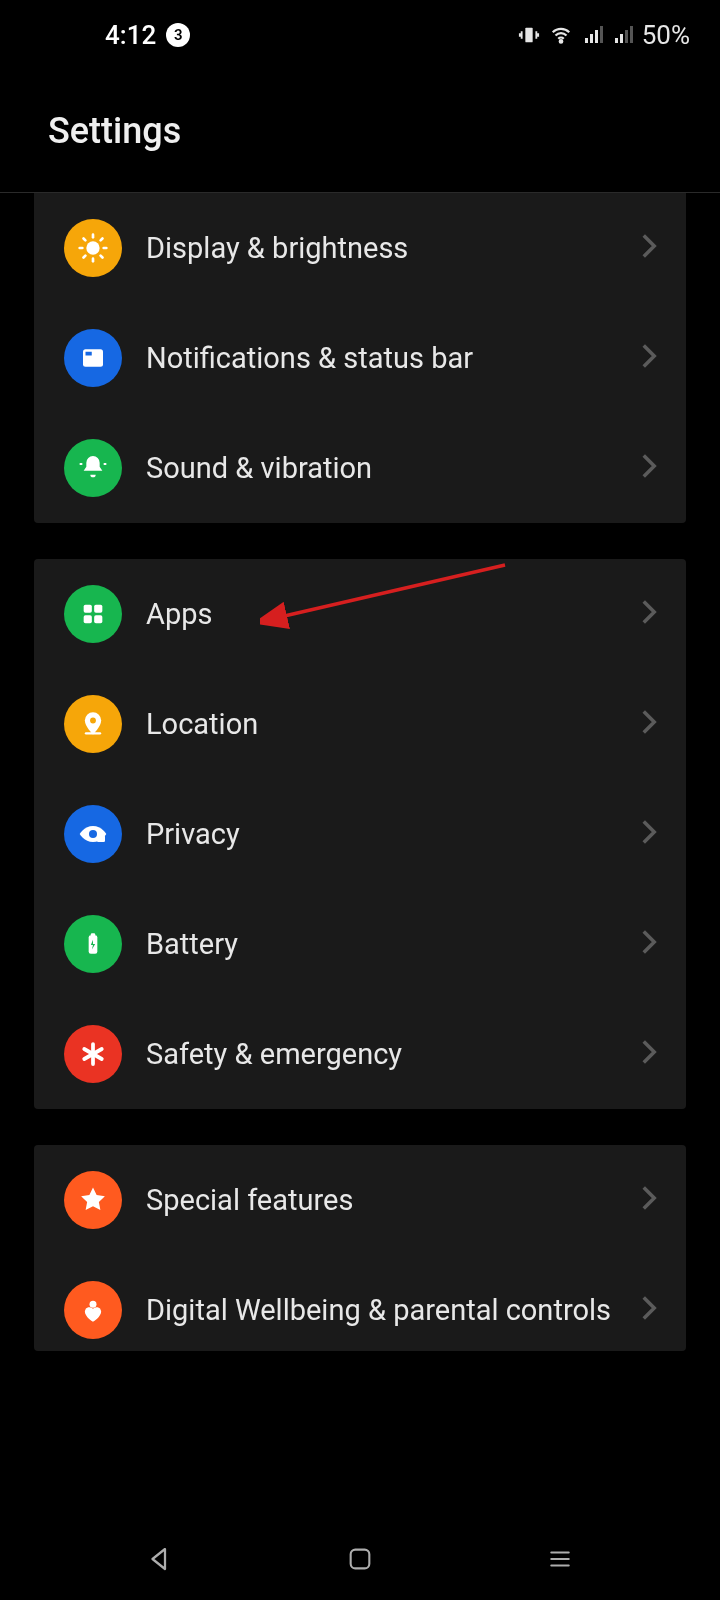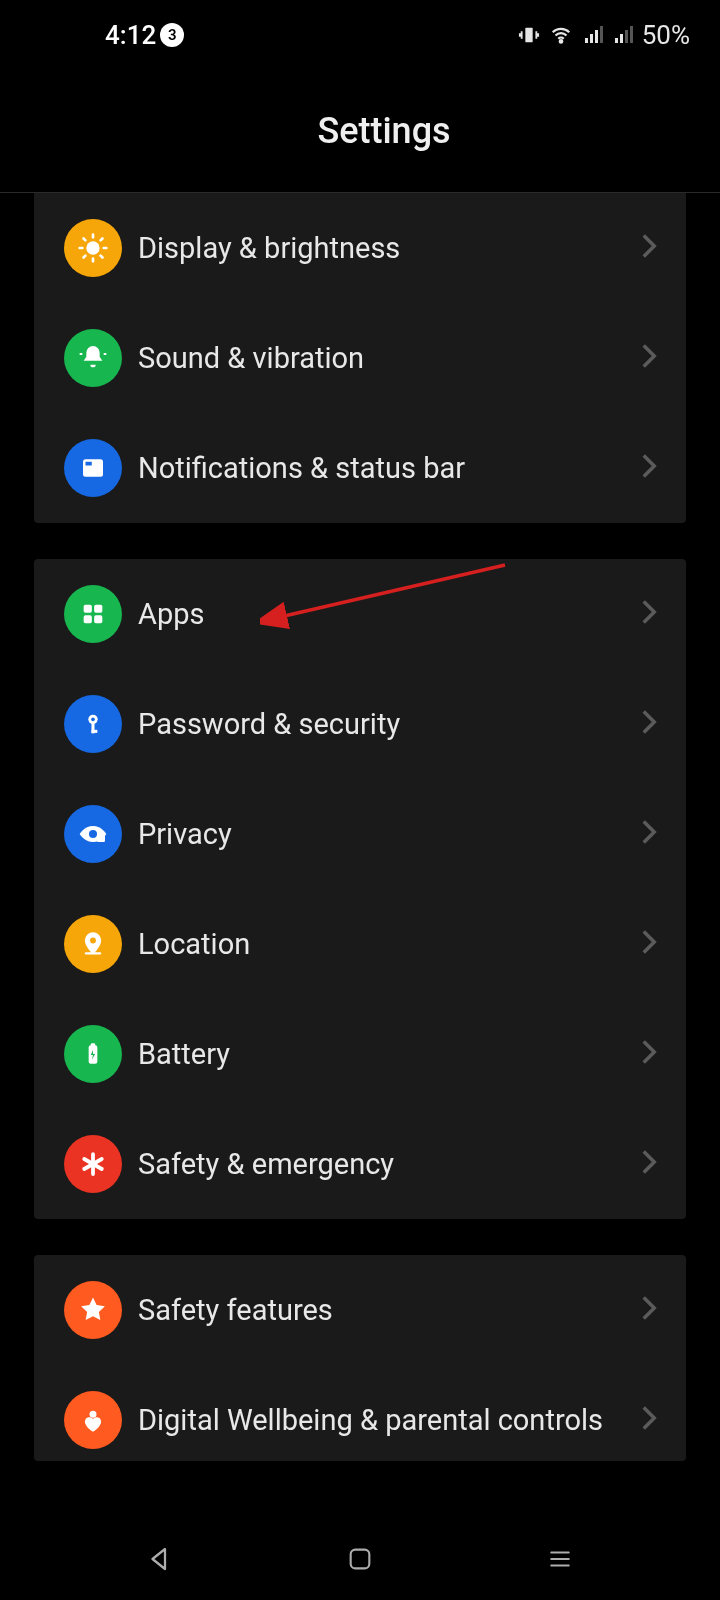--- a/index.html
+++ b/index.html
@@ -15,21 +15,21 @@
   .status-bar {
     height: 70px;
     display: flex;
     align-items: center;
     justify-content: space-between;
     padding: 0 30px 0 105px;
   }
   .status-left {
     display: flex;
     align-items: center;
-    gap: 4px;
+    gap: 10px;
   }
   .status-time {
     font-size: 26px;
     font-weight: 500;
     color: #fff;
   }
   .status-badge {
     width: 24px;
     height: 24px;
     border-radius: 50%;
@@ -50,21 +50,20 @@
     display: inline-flex;
     align-items: center;
   }
   .battery-text {
     font-size: 26px;
     font-weight: 400;
     color: #e6e6e6;
   }
   .header {
     padding: 40px 0 40px 48px;
-    text-align: center;
   }
   .header-title {
     font-size: 36px;
     font-weight: 500;
     color: #efefef;
   }
   .divider-line {
     height: 1px;
     background: #2a2a2a;
     width: 100%;
@@ -79,21 +78,21 @@
     overflow: hidden;
   }
   .group + .group,
   .group.spaced {
     margin-top: 36px;
   }
   .item {
     display: flex;
     align-items: center;
     padding: 26px 28px 26px 30px;
-    gap: 16px;
+    gap: 24px;
   }
   .item-icon {
     width: 58px;
     height: 58px;
     border-radius: 50%;
     display: flex;
     align-items: center;
     justify-content: center;
     flex-shrink: 0;
   }
@@ -204,40 +203,40 @@
               <line x1="17.7" y1="6.3" x2="19.1" y2="4.9"></line>
             </g>
           </svg>
       </div>
       <div class="item-label">Display &amp; brightness</div>
       <span class="chevron"><svg width="18" height="28" viewBox="0 0 10 16" fill="none" stroke="#aaa" stroke-width="2">
             <path d="M2 2l6 6-6 6"></path>
           </svg></span>
     </div>
     <div class="item">
+      <div class="item-icon bg-blue">
+        <svg width="30" height="30" viewBox="0 0 24 24" fill="#fff">
+            <rect x="4" y="5" width="16" height="14" rx="2"></rect>
+            <rect x="6" y="7" width="5" height="3" fill="#1668e3"></rect>
+          </svg>
+      </div>
+      <div class="item-label">Notifications &amp; status bar</div>
+      <span class="chevron"><svg width="18" height="28" viewBox="0 0 10 16" fill="none" stroke="#aaa" stroke-width="2">
+            <path d="M2 2l6 6-6 6"></path>
+          </svg></span>
+    </div>
+    <div class="item">
       <div class="item-icon bg-green">
         <svg width="32" height="32" viewBox="0 0 24 24" fill="#fff">
             <path d="M12 3a5 5 0 0 0-5 5v3l-2 3h14l-2-3V8a5 5 0 0 0-5-5z"></path>
             <path d="M10 17a2 2 0 0 0 4 0"></path>
             <path d="M4 9h-2M22 9h-2" stroke="#fff" stroke-width="1.5"></path>
           </svg>
       </div>
       <div class="item-label">Sound &amp; vibration</div>
-      <span class="chevron"><svg width="18" height="28" viewBox="0 0 10 16" fill="none" stroke="#aaa" stroke-width="2">
-            <path d="M2 2l6 6-6 6"></path>
-          </svg></span>
-    </div>
-    <div class="item">
-      <div class="item-icon bg-blue">
-        <svg width="30" height="30" viewBox="0 0 24 24" fill="#fff">
-            <rect x="4" y="5" width="16" height="14" rx="2"></rect>
-            <rect x="6" y="7" width="5" height="3" fill="#1668e3"></rect>
-          </svg>
-      </div>
-      <div class="item-label">Notifications &amp; status bar</div>
       <span class="chevron"><svg width="18" height="28" viewBox="0 0 10 16" fill="none" stroke="#aaa" stroke-width="2">
             <path d="M2 2l6 6-6 6"></path>
           </svg></span>
     </div>
   </div>
 
   <div class="group spaced">
     <div class="item">
       <div class="item-icon bg-green">
         <svg width="28" height="28" viewBox="0 0 24 24" fill="#fff">
@@ -246,61 +245,47 @@
             <rect x="4" y="13" width="7" height="7" rx="1.5"></rect>
             <rect x="13" y="13" width="7" height="7" rx="1.5"></rect>
           </svg>
       </div>
       <div class="item-label">Apps</div>
       <span class="chevron"><svg width="18" height="28" viewBox="0 0 10 16" fill="none" stroke="#aaa" stroke-width="2">
             <path d="M2 2l6 6-6 6"></path>
           </svg></span>
     </div>
     <div class="item">
-      <div class="item-icon bg-blue">
+      <div class="item-icon bg-amber">
         <svg width="28" height="28" viewBox="0 0 24 24" fill="#fff">
-            <circle cx="12" cy="8" r="4"></circle>
-            <circle cx="12" cy="8" r="1.6" fill="#1668e3"></circle>
-            <rect x="10.7" y="11" width="2.6" height="9"></rect>
-            <rect x="10.7" y="17" width="5" height="2.6"></rect>
-          </svg>
-      </div>
-      <div class="item-label">Password &amp; security</div>
+            <path d="M12 2a7 7 0 0 0-7 7c0 5 7 12 7 12s7-7 7-12a7 7 0 0 0-7-7z"></path>
+            <circle cx="12" cy="9" r="2.5" fill="#f6a609"></circle>
+            <path d="M6 20h12" stroke="#fff" stroke-width="2" stroke-linecap="round"></path>
+          </svg>
+      </div>
+      <div class="item-label">Location</div>
       <span class="chevron"><svg width="18" height="28" viewBox="0 0 10 16" fill="none" stroke="#aaa" stroke-width="2">
             <path d="M2 2l6 6-6 6"></path>
           </svg></span>
     </div>
     <div class="item">
       <div class="item-icon bg-blue">
         <svg width="32" height="32" viewBox="0 0 24 24" fill="#fff">
             <path d="M2 12s3.5-6 10-6 10 6 10 6-3.5 6-10 6S2 12 2 12z"></path>
             <circle cx="12" cy="12" r="3" fill="#1668e3"></circle>
             <rect x="15" y="13" width="6" height="5" rx="1" fill="#fff"></rect>
             <rect x="16.5" y="11.5" width="3" height="2.5" rx="1" fill="none" stroke="#fff" stroke-width="1.2"></rect>
           </svg>
       </div>
       <div class="item-label">Privacy</div>
       <span class="chevron"><svg width="18" height="28" viewBox="0 0 10 16" fill="none" stroke="#aaa" stroke-width="2">
             <path d="M2 2l6 6-6 6"></path>
           </svg></span>
     </div>
     <div class="item">
-      <div class="item-icon bg-amber">
-        <svg width="28" height="28" viewBox="0 0 24 24" fill="#fff">
-            <path d="M12 2a7 7 0 0 0-7 7c0 5 7 12 7 12s7-7 7-12a7 7 0 0 0-7-7z"></path>
-            <circle cx="12" cy="9" r="2.5" fill="#f6a609"></circle>
-            <path d="M6 20h12" stroke="#fff" stroke-width="2" stroke-linecap="round"></path>
-          </svg>
-      </div>
-      <div class="item-label">Location</div>
-      <span class="chevron"><svg width="18" height="28" viewBox="0 0 10 16" fill="none" stroke="#aaa" stroke-width="2">
-            <path d="M2 2l6 6-6 6"></path>
-          </svg></span>
-    </div>
-    <div class="item">
       <div class="item-icon bg-green">
         <svg width="26" height="30" viewBox="0 0 24 24" fill="#fff">
             <rect x="8" y="4" width="8" height="17" rx="2"></rect>
             <rect x="10" y="2" width="4" height="3" rx="1"></rect>
             <path d="M12 8l-2 5h2l-1 4 3-5h-2z" fill="#17b64f"></path>
           </svg>
       </div>
       <div class="item-label">Battery</div>
       <span class="chevron"><svg width="18" height="28" viewBox="0 0 10 16" fill="none" stroke="#aaa" stroke-width="2">
             <path d="M2 2l6 6-6 6"></path>
@@ -321,21 +306,21 @@
     </div>
   </div>
 
   <div class="group spaced">
     <div class="item">
       <div class="item-icon bg-orange">
         <svg width="30" height="30" viewBox="0 0 24 24" fill="#fff">
             <path d="M12 2l2.9 6 6.6.9-4.8 4.6 1.2 6.5L12 17l-5.9 3 1.2-6.5L2.5 8.9 9.1 8z"></path>
           </svg>
       </div>
-      <div class="item-label">Safety features</div>
+      <div class="item-label">Special features</div>
       <span class="chevron"><svg width="18" height="28" viewBox="0 0 10 16" fill="none" stroke="#aaa" stroke-width="2">
             <path d="M2 2l6 6-6 6"></path>
           </svg></span>
     </div>
     <div class="item" style="padding-bottom:12px;">
       <div class="item-icon bg-orange">
         <svg width="28" height="28" viewBox="0 0 24 24" fill="#fff">
             <circle cx="12" cy="7" r="3"></circle>
             <path d="M12 22s-7-4-7-9a4 4 0 0 1 7-2 4 4 0 0 1 7 2c0 5-7 9-7 9z"></path>
           </svg>

